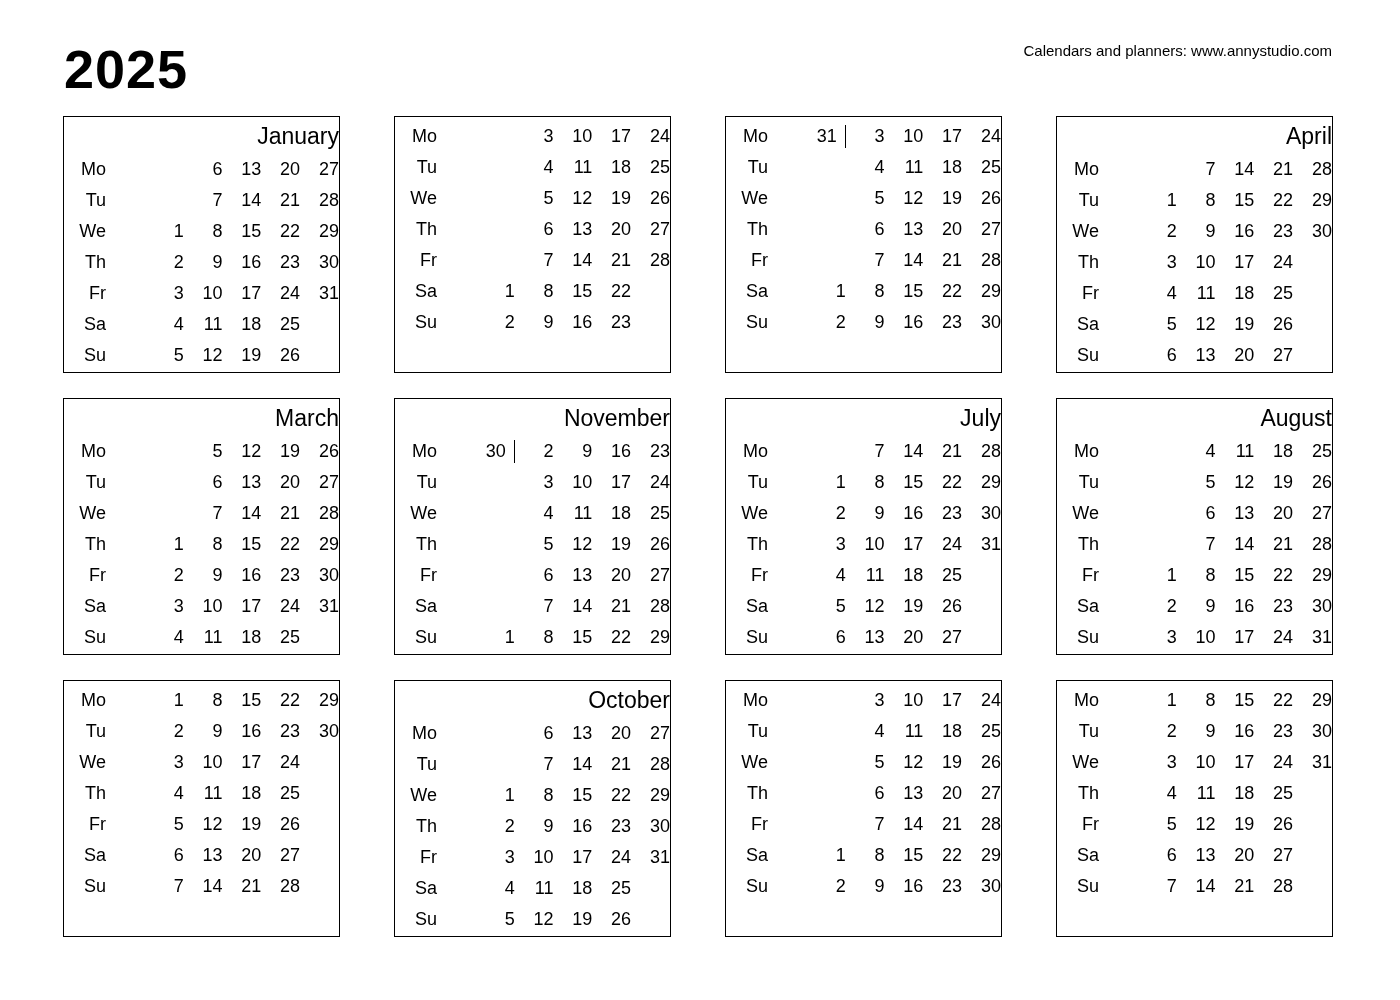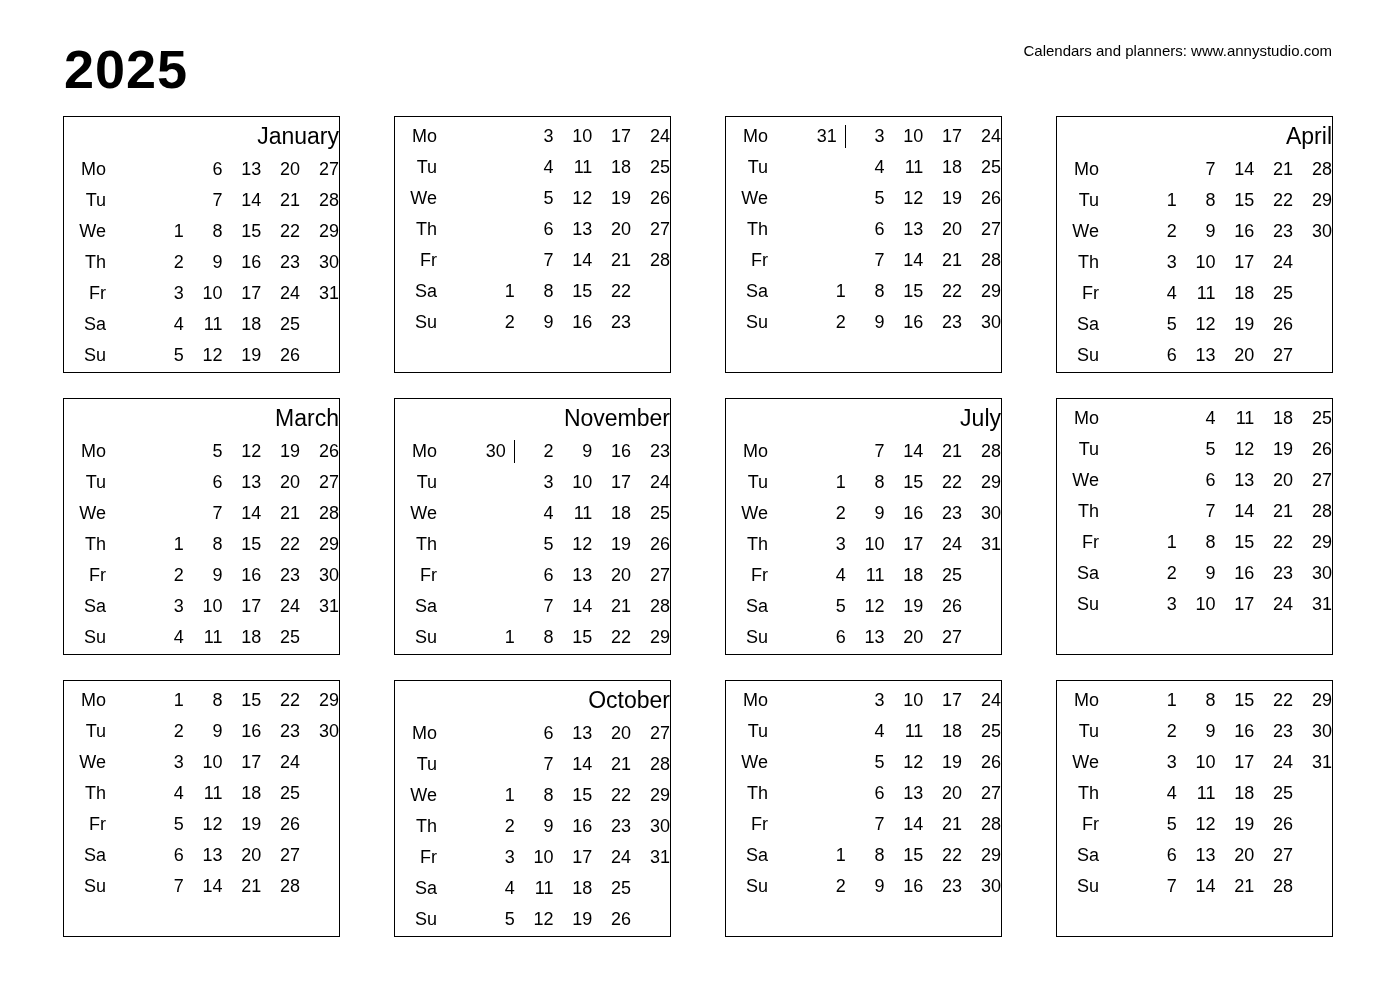--- a/index.html
+++ b/index.html
@@ -596,20 +596,21 @@
               <td class="day">6</td>
               <td class="day">13</td>
               <td class="day">20</td>
               <td class="day">27</td>
               <td class="day"></td>
             </tr>
           </tbody>
         </table>
       </div>
       <div class="month-card">
+        <div class="month-name">August</div>
         <table class="month-table">
           <tbody>
             <tr>
               <td class="dow">Mo</td>
               <td class="day"></td>
               <td class="day"></td>
               <td class="day">4</td>
               <td class="day">11</td>
               <td class="day">18</td>
               <td class="day">25</td>

